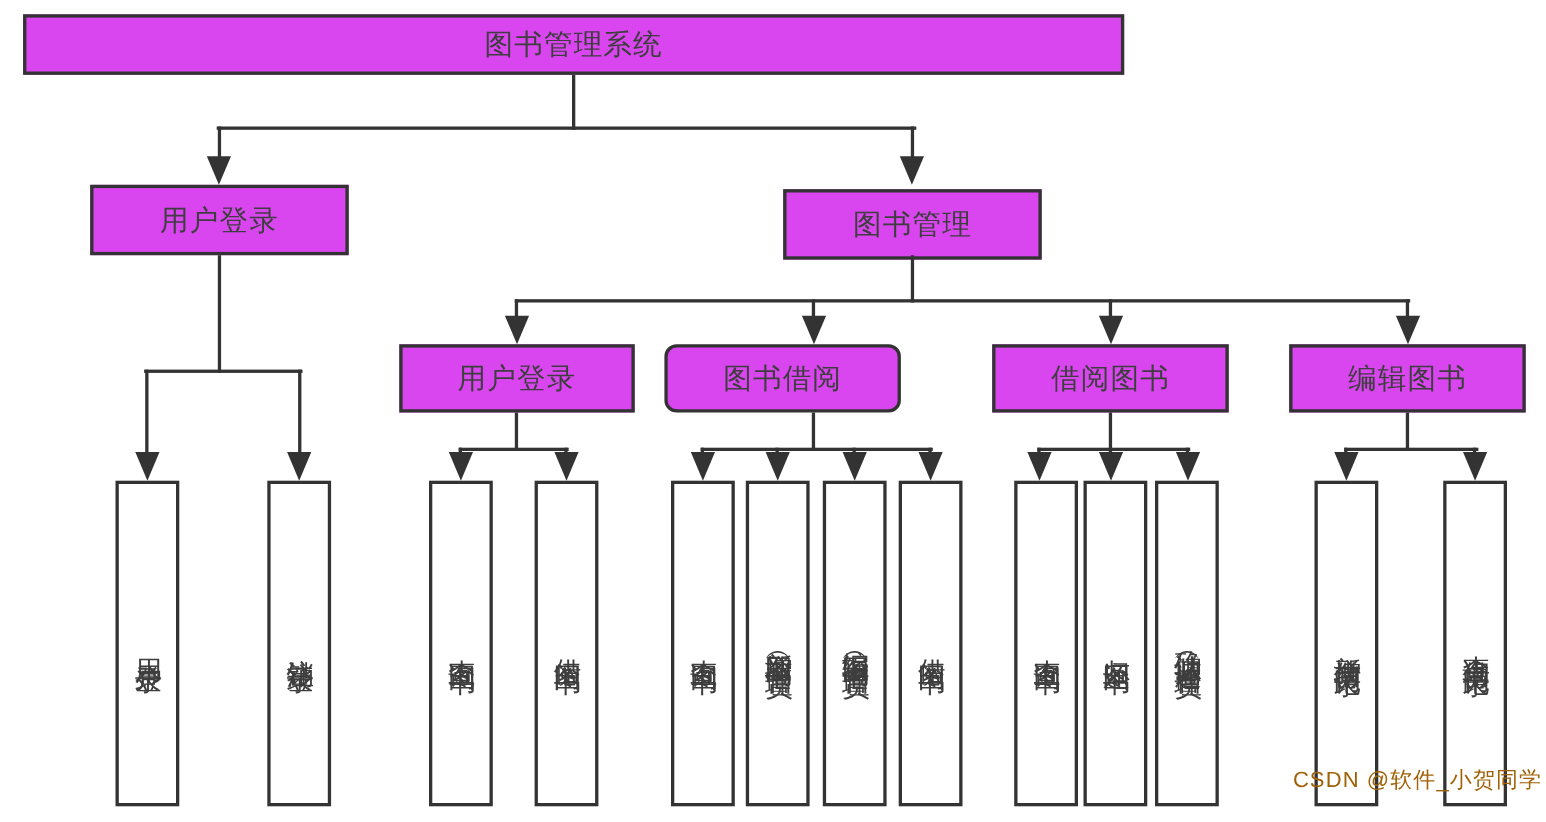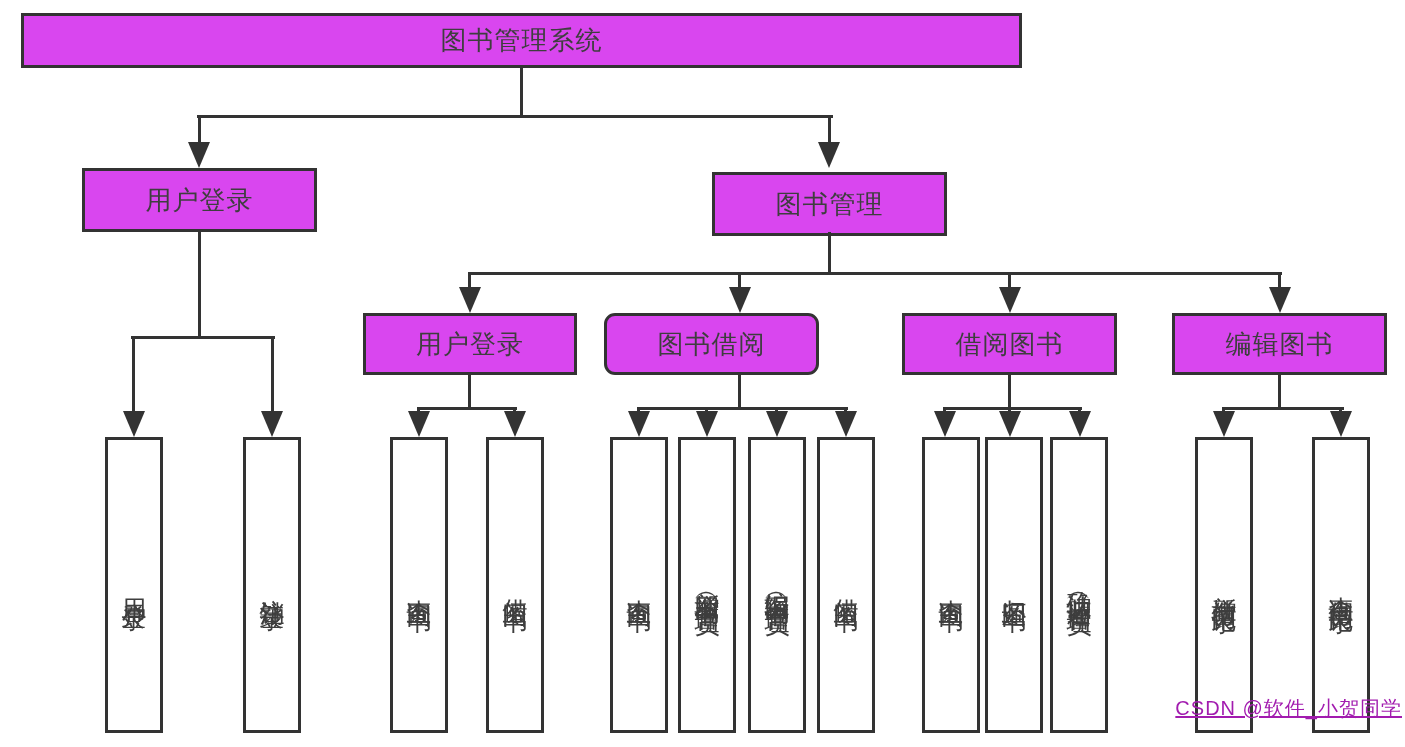--- a/index.html
+++ b/index.html
@@ -18,22 +18,22 @@
     writing-mode:vertical-rl;font-size:25px;line-height:1;letter-spacing:3px;
   }
   .h{position:absolute;height:3px;background:#333333;}
   .v{position:absolute;width:3px;background:#333333;}
   .a{
     position:absolute;width:0;height:0;
     border-left:11px solid transparent;border-right:11px solid transparent;
     border-top:26px solid #333333;
   }
   .wm{
-    position:absolute;right:3px;top:695px;font-size:20px;color:#a21caf;
-    letter-spacing:1px;white-space:nowrap;z-index:5;text-decoration:underline;
+    position:absolute;right:3px;top:695px;font-size:20px;color:#a16207;
+    letter-spacing:1px;white-space:nowrap;z-index:5;
   }
 </style>
 </head>
 <body>
 
 <div id="canvas">
 
   <div class="box" style="left:21px;top:13px;width:1001px;height:55px;">图书管理系统</div>
 
   <div class="v" style="left:520px;top:68px;height:50px;"></div>

